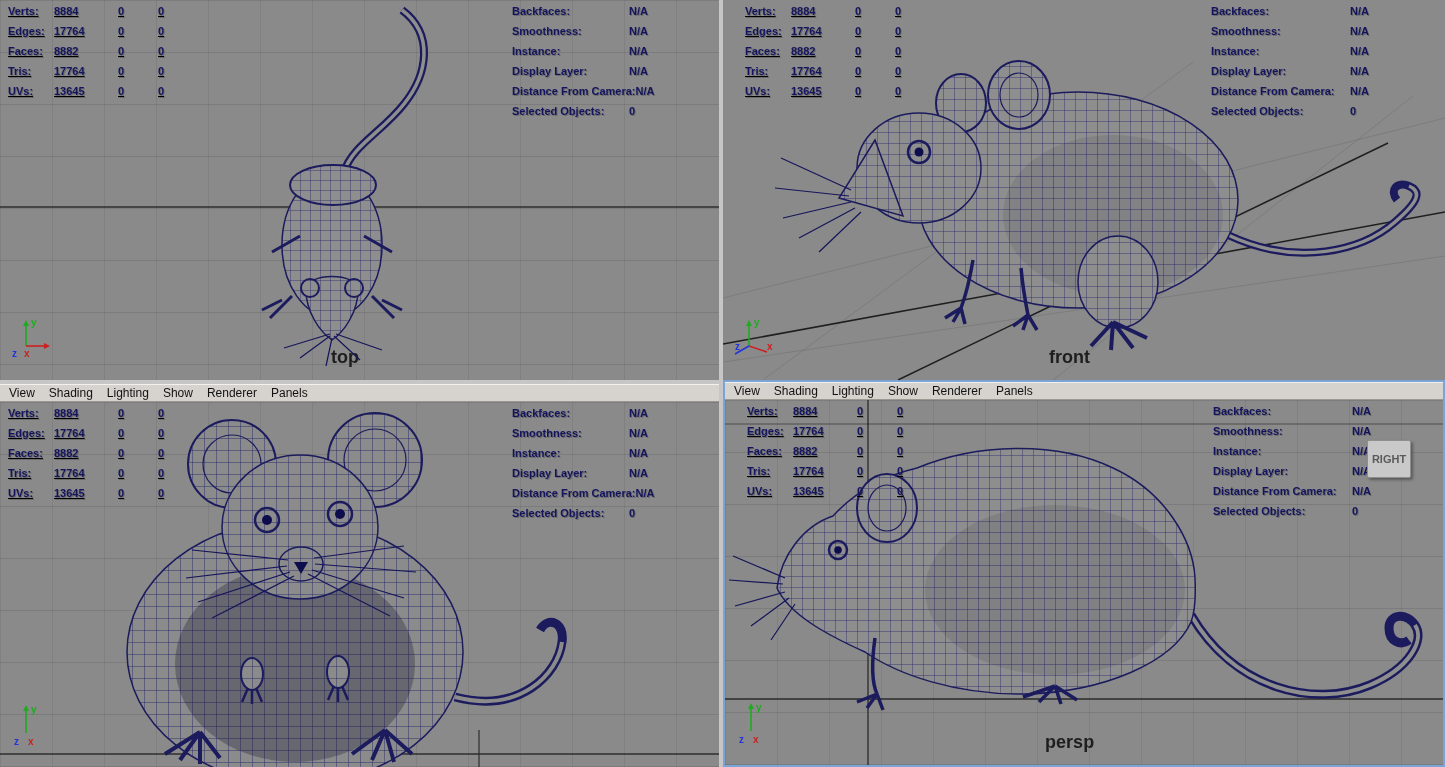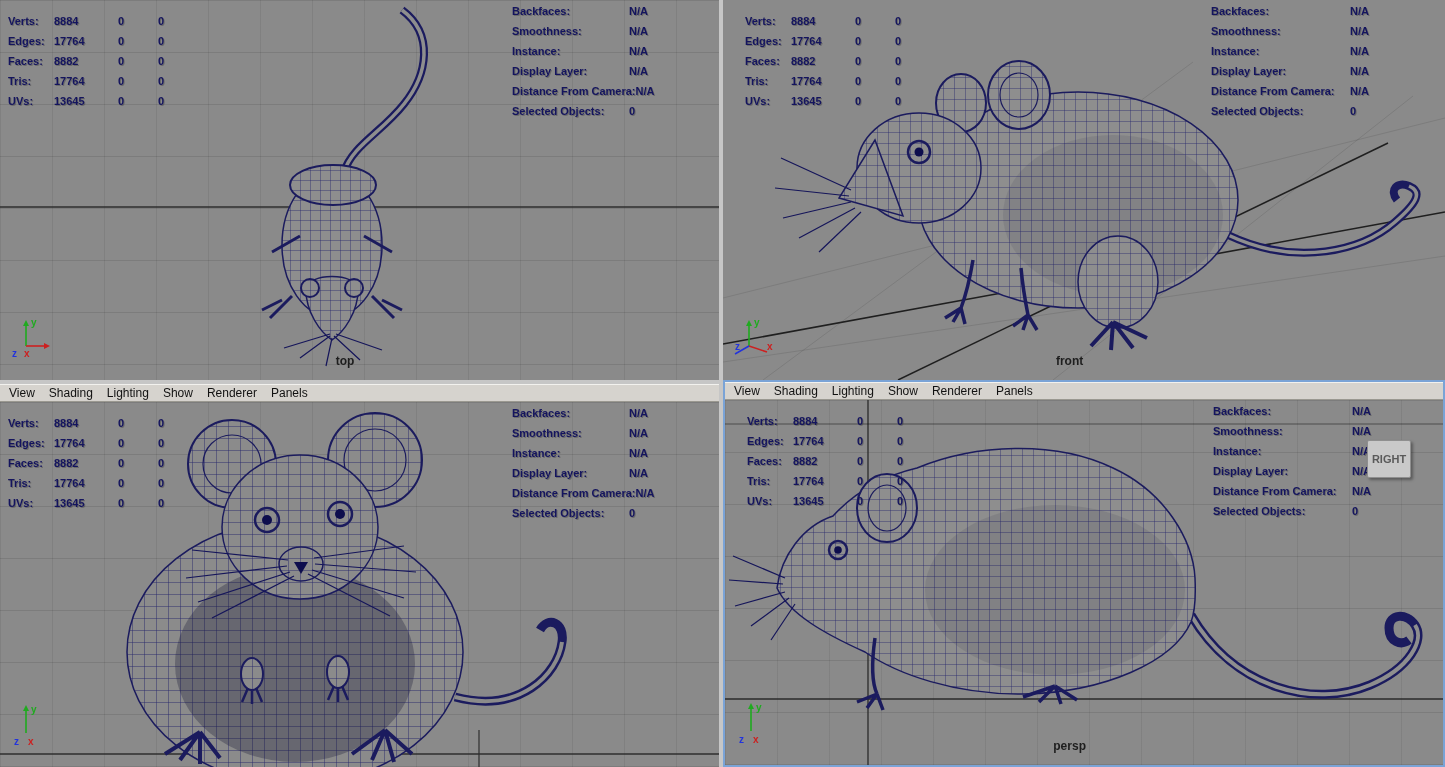--- a/index.html
+++ b/index.html
@@ -22,36 +22,36 @@
   #p-top-left .vp, #p-top-right .vp { height:380px; }
   #p-bot-left .vp, #p-bot-right .vp { height:365px; }
 
   .menubar { height:18px; background:#d6d3ce; border-top:1px solid #f2f1ee; border-bottom:1px solid #9a9890;
              display:flex; align-items:center; padding-left:2px; font-size:12px; color:#111; }
   .menu-item { padding:0 7px; cursor:default; }
 
   .vp-lines { position:absolute; left:0; top:0; z-index:2; }
   .rat { position:absolute; left:0; top:0; z-index:3; }
 
-  .hud-left { position:absolute; top:11px; left:8px; z-index:5; }
+  .hud-left { position:absolute; top:1px; left:8px; z-index:5;text-decoration:underline; }
   .panel-right .hud-left { left:22px; }
   .hud-row { display:flex; height:20px; align-items:center; font-size:11px; font-weight:bold;
              color:#14145e; text-shadow:1px 1px 0 rgba(45,45,45,0.35); white-space:nowrap; }
   .hud-left .lbl { width:46px; }
   .hud-left .val { width:64px; }
   .hud-left .z   { width:40px; }
 
   .hud-right { position:absolute; top:1px; left:512px; z-index:5; }
   .panel-right .hud-right { left:488px; }
   .hud-right .lbl { display:inline-block; min-width:117px; }
   .panel-right .hud-right .lbl { min-width:139px; }
   .hud-right .val { }
 
   .vp-label { position:absolute; bottom:12px; left:48%; transform:translateX(-50%);
-              font-size:12px; font-weight:bold; color:#1e1e1e; z-index:2; }
+              font-size:18px; font-weight:bold; color:#1e1e1e; z-index:2; }
 
   .gizmo { position:absolute; left:10px; bottom:22px; z-index:5; }
   .gizmo text { font-weight:bold; }
 
   .right-btn { position:absolute; left:642px; top:40px; z-index:6; width:44px; height:38px;
                background:#c9c9c9; border:1px solid #8f8f8f; border-radius:2px;
                box-shadow:2px 2px 3px rgba(0,0,0,0.35);
                display:flex; align-items:center; justify-content:center;
                font-size:11px; font-weight:bold; color:#5a5a5a; }
 </style>

